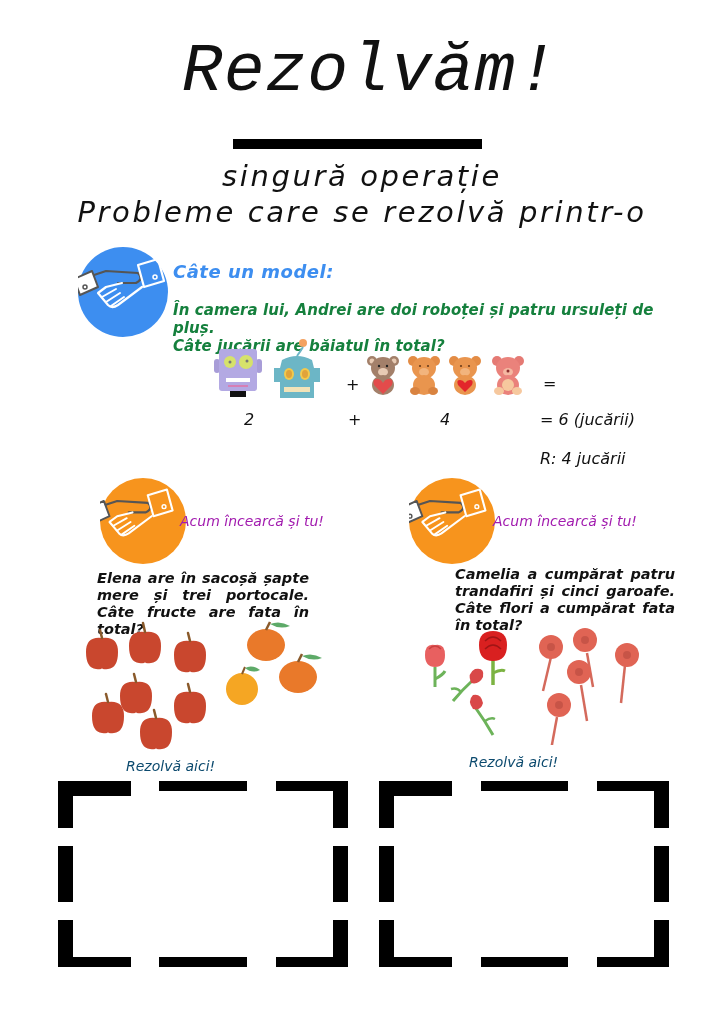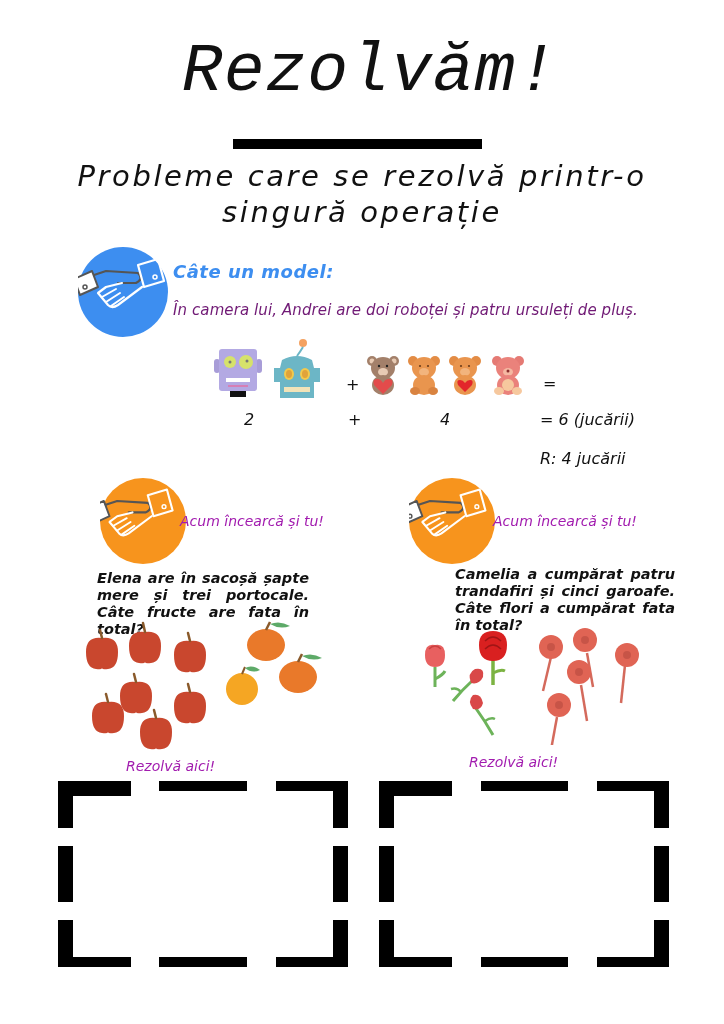--- a/index.html
+++ b/index.html
@@ -22,63 +22,64 @@
     }
 
     .circle { border-radius: 50%; }
     .circle svg { position: absolute; left: 0; top: 0; }
 
     .model-label {
       left: 173px; top: 261px; font-size: 18px; font-weight: bold; font-style: italic;
       color: #3d8ef0; letter-spacing: 0.5px;
     }
     .model-text {
-      left: 173px; top: 301px; width: 494px; font-size: 15px; font-weight: normal;
-      font-style: italic; line-height: 18px; color: #701a75; letter-spacing: 0.1px;
+      left: 173px; top: 301px; width: 494px; font-size: 15px; font-weight: bold;
+      font-style: italic; line-height: 18px; color: #15803d; letter-spacing: 0.1px;
     }
 
     .eq-text { font-size: 16px; font-style: italic; color: #111; }
 
     .try-label { font-size: 14px; font-style: italic; color: #a21caf; }
 
     .problem-text {
       font-size: 14.5px; font-weight: bold; font-style: italic; line-height: 17px;
       color: #111; text-align: justify; text-align-last: left;
     }
 
-    .solve-label { font-size: 14px; font-style: italic; color: #a21caf; }
+    .solve-label { font-size: 14px; font-style: italic; color: #0c4a6e; }
 
     .bar { background: #000; }
   </style>
 </head>
 <body>
 
 <div class="abs title">Rezolvăm!</div>
 <div class="abs title-rule"></div>
 <div class="abs subtitle">
+  <div>singură operație</div>
   <div>Probleme care se rezolvă printr-o</div>
-  <div>singură operație</div>
 </div>
 
 <div class="abs circle" style="left:78px; top:247px; width:90px; height:90px; background:#3d8ef0;">
   <svg width="90" height="90" viewBox="0 0 90 90">
     <g fill="none" stroke-linejoin="round" stroke-linecap="round">
       <path d="M-4 32 L14 24 L20 40 L2 48 Z" stroke="#555" stroke-width="2" fill="#fff"></path>
       <circle cx="7" cy="40" r="2" stroke="#555" stroke-width="1.5"></circle>
       <path d="M16 28 L28 24 L60 26 Q66 32 58 36 L40 36" stroke="#555" stroke-width="2.2"></path>
       <path d="M60 18 L80 12 L86 34 L66 40 Z" stroke="#fff" stroke-width="2.2"></path>
       <circle cx="77" cy="30" r="2" stroke="#fff" stroke-width="1.5"></circle>
       <path d="M64 40 L40 58 Q34 62 30 58 L20 46 L28 40 L44 36" stroke="#fff" stroke-width="2.2"></path>
       <path d="M24 50 L38 42 M28 55 L42 46 M33 59 L46 50" stroke="#fff" stroke-width="2"></path>
     </g>
   </svg>
 </div>
 <div class="abs model-label">Câte un model:</div>
 <div class="abs model-text">
   <div>În camera lui, Andrei are doi roboței și patru ursuleți de pluș.</div>
+  <div>Câte jucării are băiatul în total?</div>
 </div>
 
 <svg class="abs" style="left:213px; top:345px;" width="50" height="56" viewBox="0 0 50 56">
   <rect x="1" y="14" width="6" height="14" rx="3" fill="#a89dd8"></rect>
   <rect x="43" y="14" width="6" height="14" rx="3" fill="#a89dd8"></rect>
   <rect x="6" y="4" width="38" height="42" rx="3" fill="#b3a9e3"></rect>
   <circle cx="17" cy="17" r="6" fill="#d6e26b"></circle>
   <circle cx="33" cy="17" r="7" fill="#d6e26b"></circle>
   <circle cx="17" cy="17" r="1.5" fill="#777"></circle>
   <circle cx="34" cy="16" r="1.5" fill="#777"></circle>

